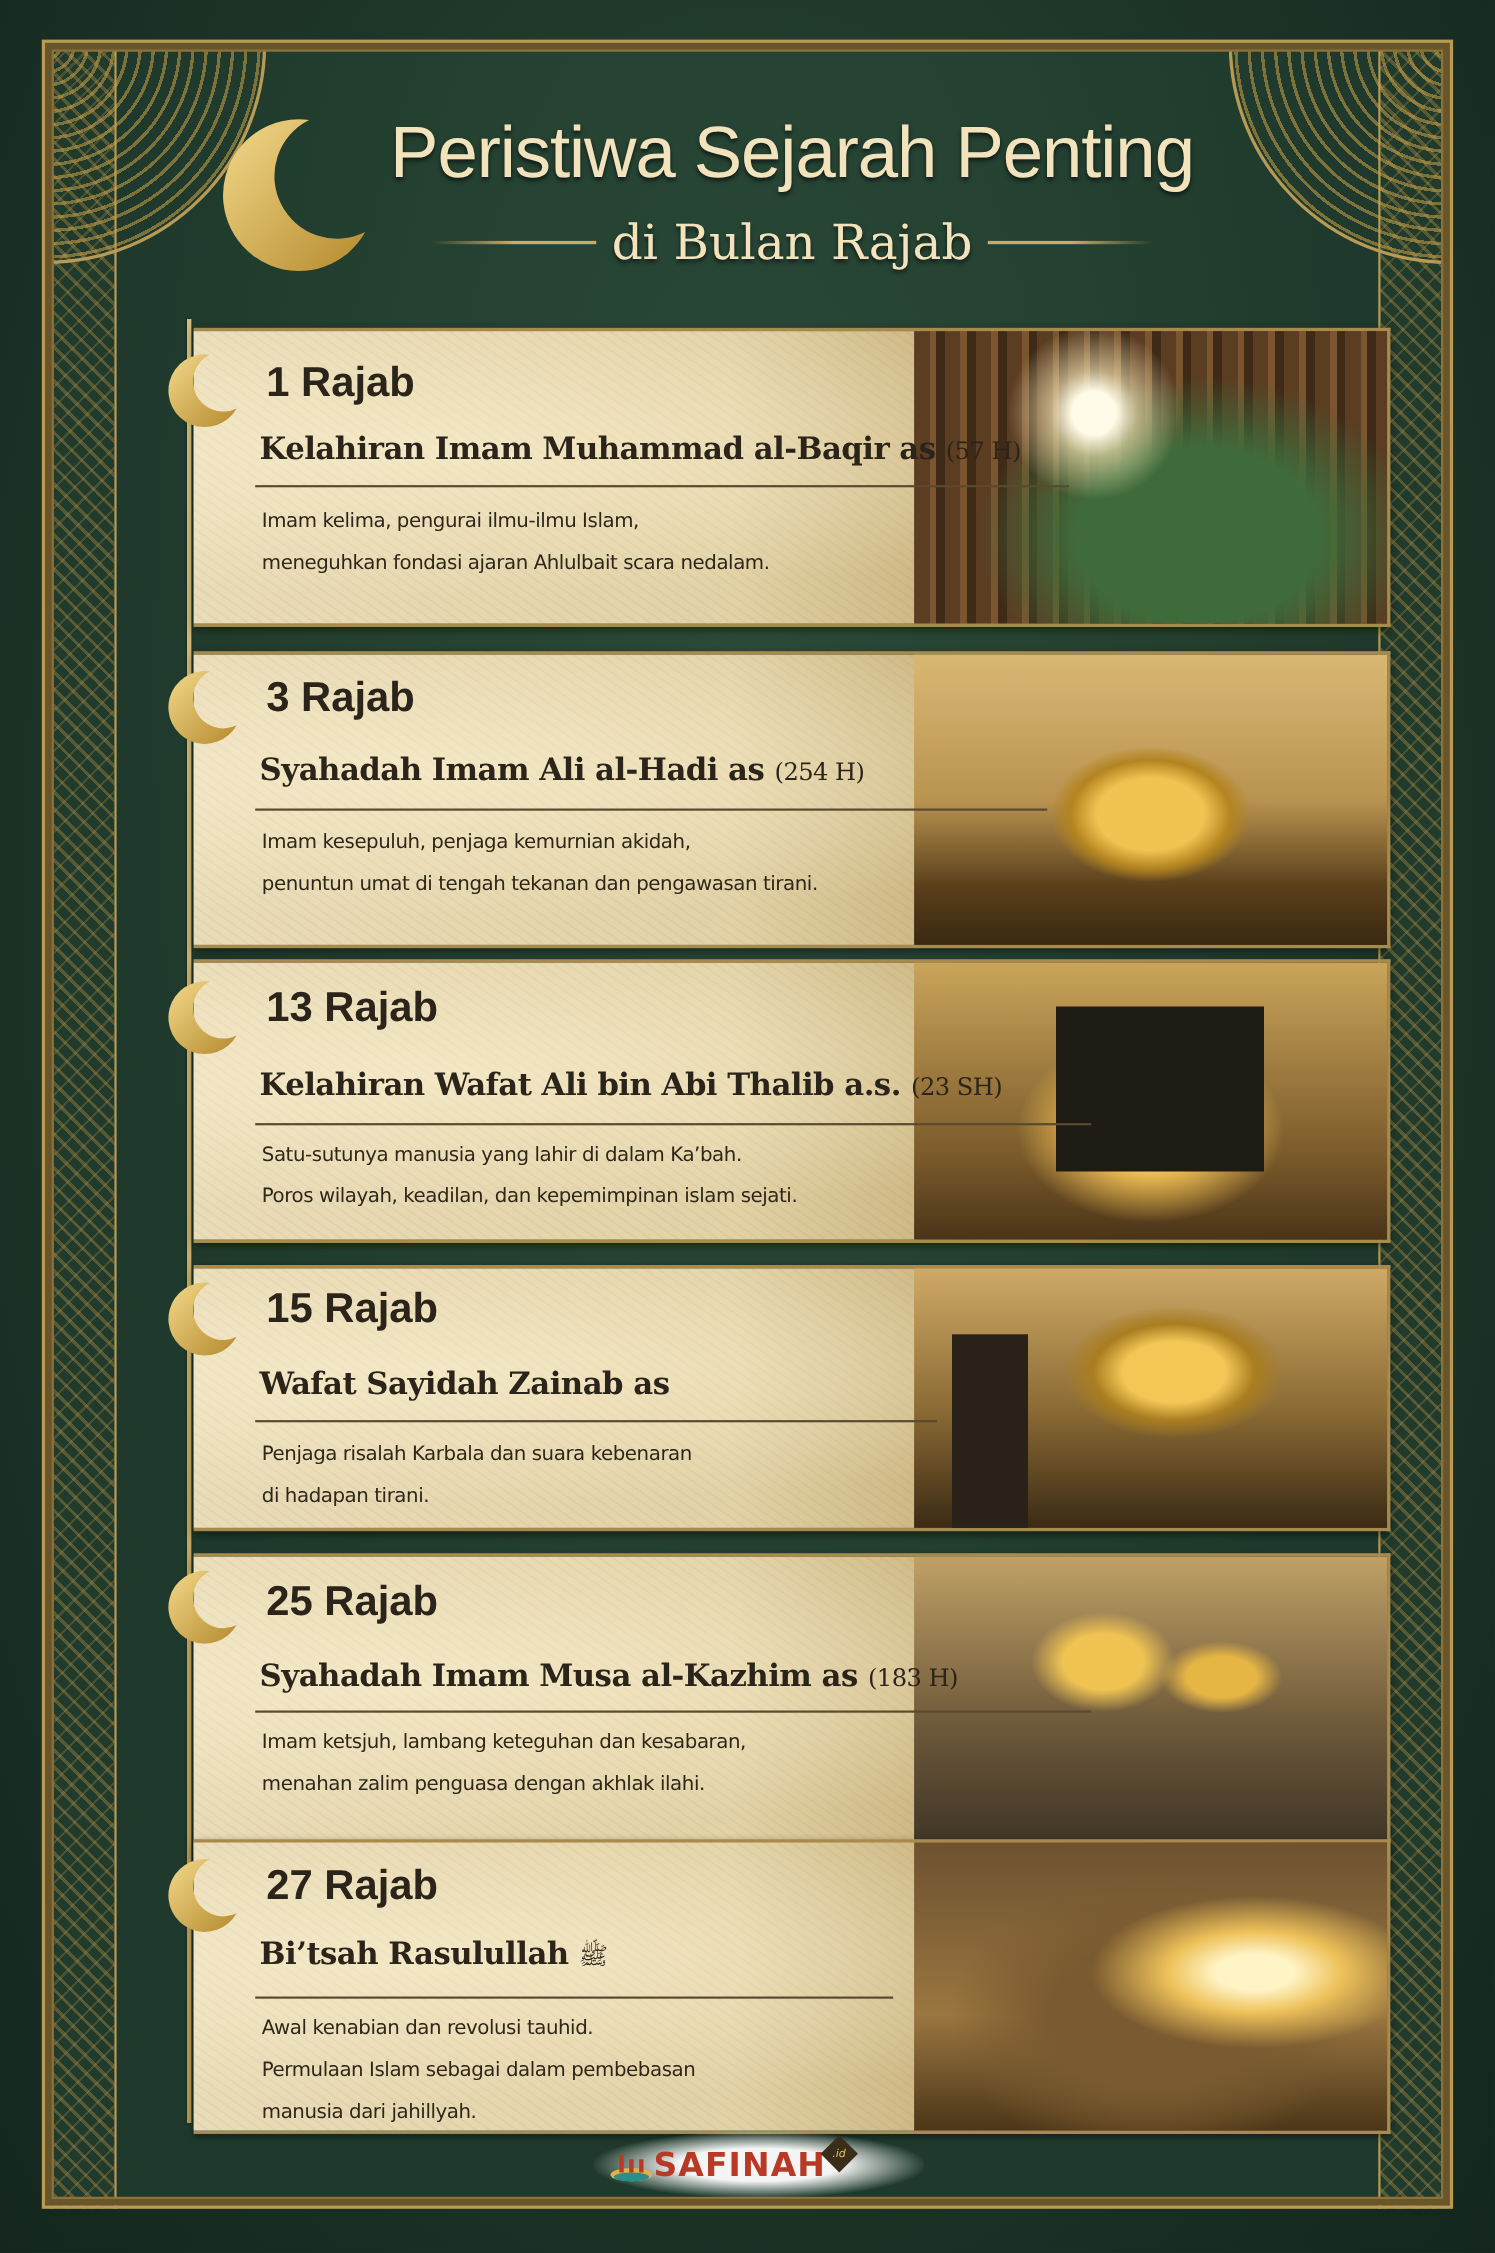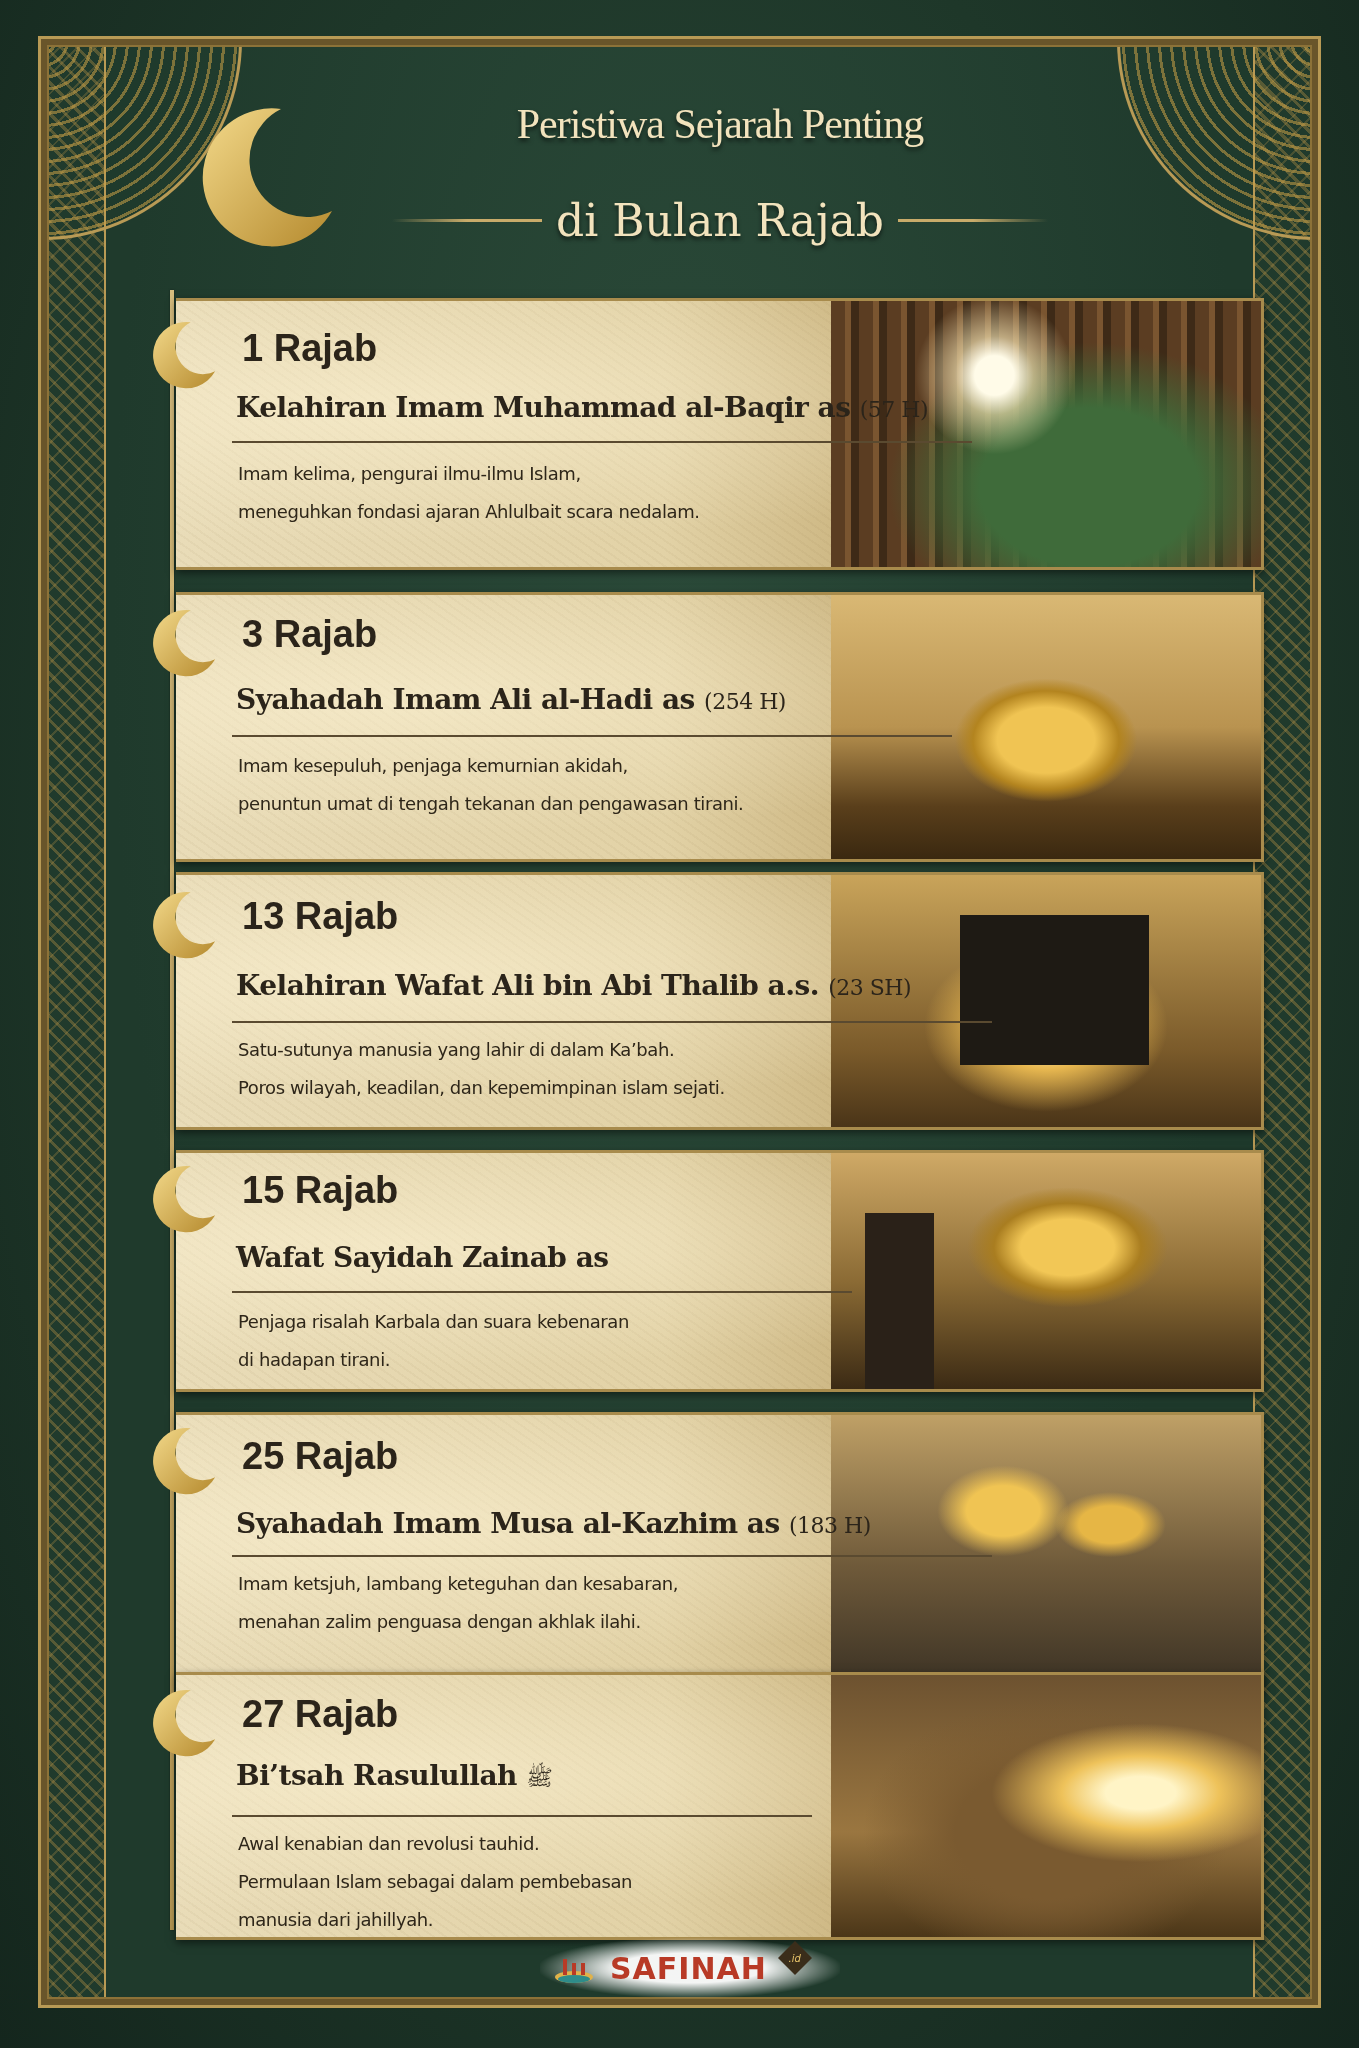--- a/index.html
+++ b/index.html
@@ -35,23 +35,23 @@
     background: repeating-radial-gradient(circle at 100% 0, rgba(201,160,70,0.55) 0 3px, transparent 3px 12px);}
   .inner-bg {
     position: absolute; left: 106px; right: 106px; top: 40px; bottom: 40px;
     background: radial-gradient(ellipse at 50% 30%, #2b4a39 0%, #1f3a2c 70%);
   }
   .header-moon {
     position: absolute; left: 188px; top: 100px; width: 150px; height: 150px;
   }
   .title {
     position: absolute; left: 330px; top: 100px; width: 780px;
-    font-size: 42px; color: #f2e3bd; text-align: center; letter-spacing: -1px;
+    font-size: 66px; color: #f2e3bd; text-align: center; letter-spacing: -1px;
     text-shadow: 0 3px 4px rgba(0,0,0,0.6);
-    font-family: Liberation Serif, serif; font-weight: normal;
+    font-family: Liberation Sans, sans-serif; font-weight: normal;
   }
   .subtitle-row {
     position: absolute; left: 360px; top: 190px; width: 720px; height: 60px;
     display: flex; align-items: center; justify-content: center; gap: 14px;
   }
   .subtitle-rule { flex: 0 0 150px; height: 3px; background: linear-gradient(90deg, transparent, #c8ab6a, #c8ab6a); }
   .subtitle-rule.r { background: linear-gradient(90deg, #c8ab6a, #c8ab6a, transparent); }
   .subtitle {
     font-size: 44px; color: #f2e3bd; text-shadow: 0 3px 4px rgba(0,0,0,0.6);
   }
@@ -88,21 +88,21 @@
   }
   .event-year { font-weight: normal; font-size: 22px; }
   .divider { position: absolute; left: 56px; height: 2px; background: #5a4a30; }
   .desc {
     position: absolute; left: 62px; font-size: 18px; color: #2e2619; line-height: 38px;
     font-family: "DejaVu Sans", sans-serif; letter-spacing: -0.4px; white-space: nowrap;
   }
 
   .logo {
     position: absolute; left: 540px; top: 1938px; width: 300px; height: 60px;
-    display: flex; align-items: center; gap: 16px;
+    display: flex; align-items: center; gap: 0;
     background: radial-gradient(ellipse, rgba(255,255,255,0.95) 35%, rgba(255,255,255,0) 72%);
     padding-left: 14px;
   }
   .logo-text {
     font-family: "DejaVu Sans", sans-serif; font-weight: bold; font-size: 30px; color: #b83a26;
     letter-spacing: 1px;
   }
   .logo-badge {
     width: 24px; height: 24px; background: #3a2d1a; color: #e8c46a; font-size: 10px;
     display: flex; align-items: center; justify-content: center; transform: rotate(45deg);

